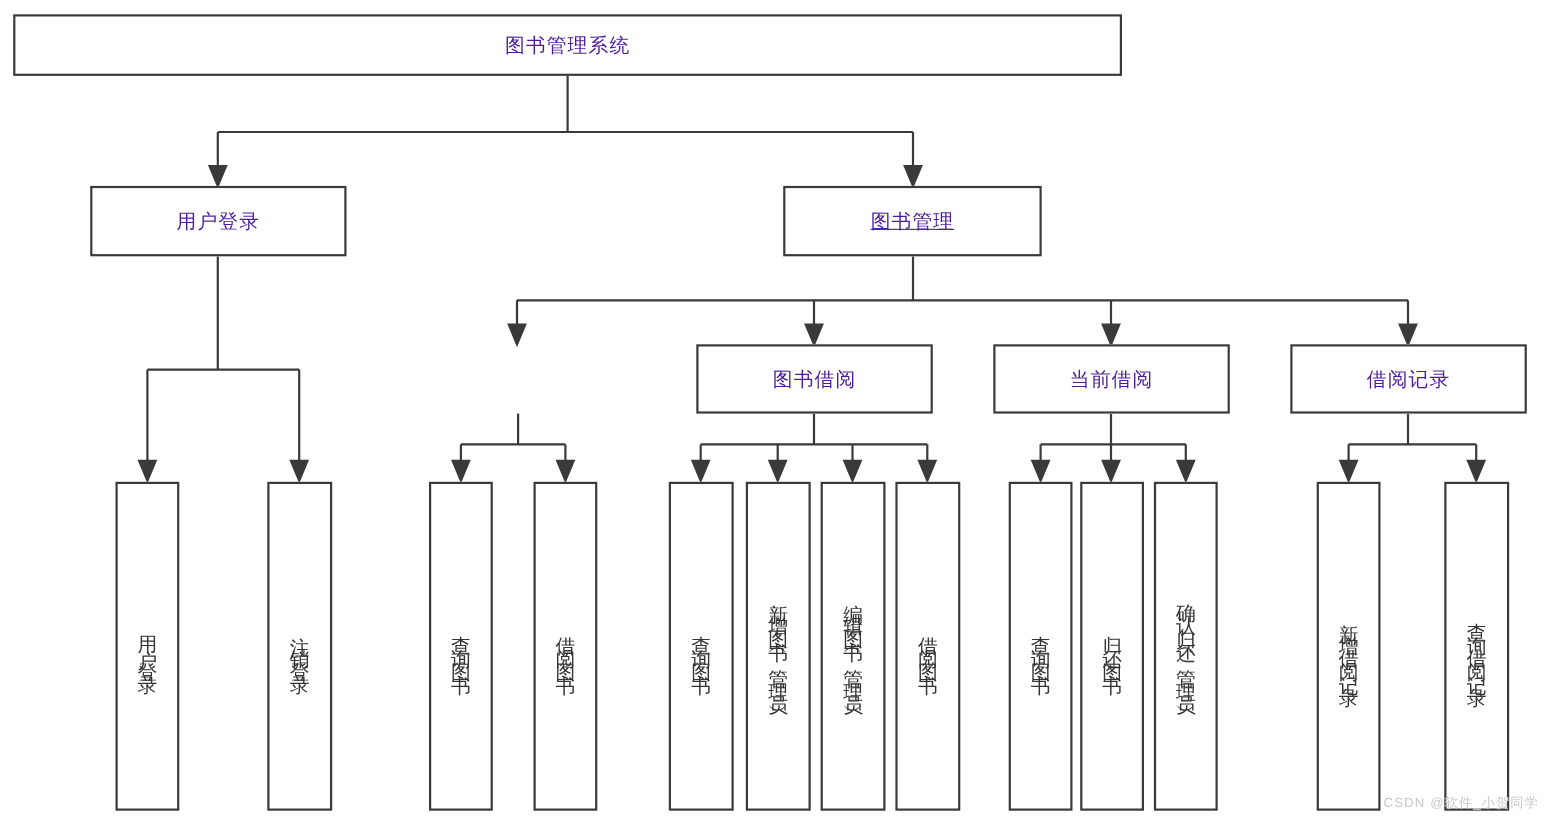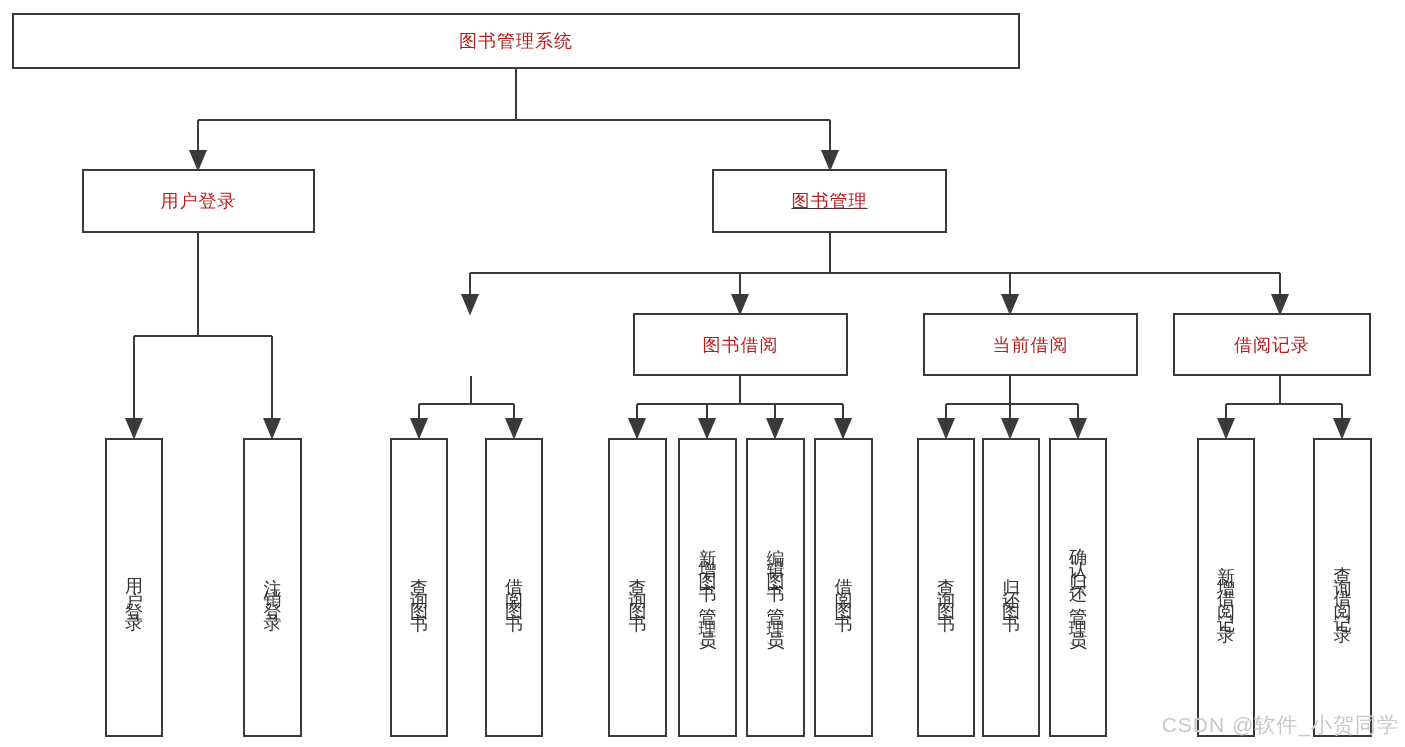--- a/index.html
+++ b/index.html
@@ -25,37 +25,37 @@
     border: 2px solid #3a3a3a;
     display: flex;
     align-items: center;
     justify-content: center;
     box-sizing: border-box;
     color: #333333;
   }
   .h-label {
     font-size: 18px;
     letter-spacing: 1px;
-    color: #b91c1c;
+    color: #4c1d95;
     white-space: nowrap;
   }
   .leaf .v-label {
     writing-mode: vertical-rl;
     text-orientation: mixed;
     font-size: 18px;
     letter-spacing: 12px;
     color: #333333;
     line-height: 1;
     white-space: nowrap;
   }
   .watermark {
     position: absolute;
     right: 6px;
     bottom: 8px;
-    font-size: 21px;
+    font-size: 12px;
     letter-spacing: 1px;
     color: #c8c8c8;
     text-shadow: 0 0 1px #ffffff;
     white-space: nowrap;
     z-index: 5;
   }
 </style>
 </head>
 <body>
 
@@ -146,24 +146,24 @@
   <div class="node" style="left:82px; top:169px; width:233px; height:64px;">
     <span class="h-label">用户登录</span>
   </div>
   <div class="node" style="left:712px; top:169px; width:235px; height:64px;text-decoration:underline;">
     <span class="h-label">图书管理</span>
   </div>
 
   <div class="node" style="left:633px; top:313px; width:215px; height:63px;">
     <span class="h-label">图书借阅</span>
   </div>
-  <div class="node" style="left:903px; top:313px; width:215px; height:63px;margin-left:20px;">
+  <div class="node" style="left:903px; top:313px; width:215px; height:63px;">
     <span class="h-label">当前借阅</span>
   </div>
-  <div class="node" style="left:1173px; top:313px; width:198px; height:63px;">
+  <div class="node" style="left:1173px; top:313px; width:215px; height:63px;">
     <span class="h-label">借阅记录</span>
   </div>
 
   <div class="node leaf" style="left:105px; top:438px; width:58px; height:299px;">
     <span class="v-label">用户登录</span>
   </div>
   <div class="node leaf" style="left:243px; top:438px; width:59px; height:299px;">
     <span class="v-label">注销登录</span>
   </div>
 

